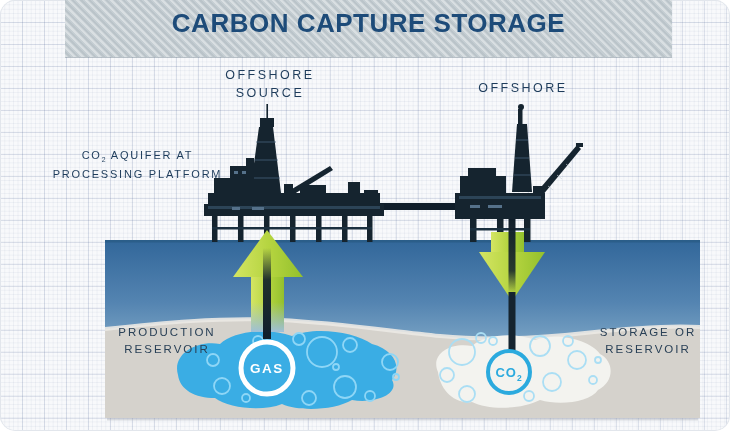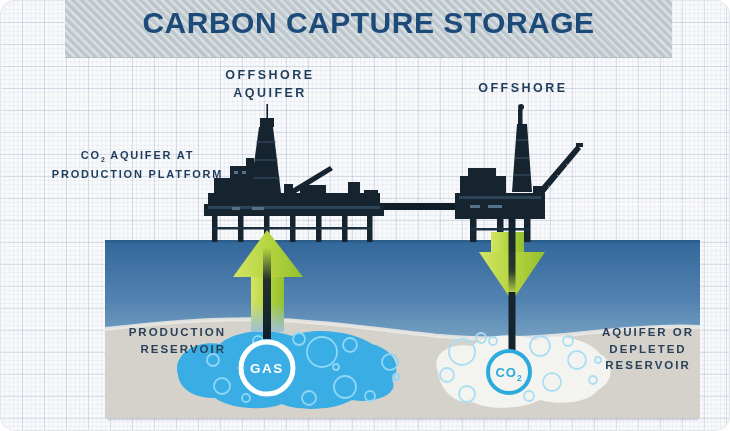--- a/index.html
+++ b/index.html
@@ -21,25 +21,25 @@
     background-color:#c5ced3;
     background-image:repeating-linear-gradient(45deg,
       rgba(255,255,255,0.35) 0 1.5px,
       rgba(90,105,115,0.10) 3px 4.5px,
       transparent 4.5px 6px);
     box-shadow:0 1px 0 rgba(120,135,145,0.45);
     display:flex;align-items:center;justify-content:center;
   }
   .banner h1{
     margin:4px 0 11px 0;
-    font-size:30px;font-weight:bold;letter-spacing:0.5px;
+    font-size:26px;font-weight:bold;letter-spacing:0.5px;
     color:#1d4b79;
   }
   .lbl{
-    position:absolute;text-align:center;color:#1e3c5b;font-weight:bold;
+    position:absolute;text-align:center;color:#1e3c5b;font-weight:normal;
     letter-spacing:2.5px;line-height:1.45;font-size:12.5px;
   }
   .lbl .ln{display:block;}
   .lbl sub{font-size:0.62em;letter-spacing:1px;}
   .lbl-capture{font-size:11px;letter-spacing:1.8px;line-height:1.6;}
   .lbl-reservoir{font-size:11.5px;letter-spacing:2px;color:#2a4157;}
   svg.scene{position:absolute;left:0;top:0;}
 </style>
 </head>
 <body>
@@ -228,36 +228,35 @@
       <text x="509" y="377" text-anchor="middle" fill="#2baade" font-family="Liberation Sans, sans-serif" font-size="13" font-weight="bold" letter-spacing="1"><tspan>CO</tspan><tspan dy="4" font-size="8.5">2</tspan></text>
     </g>
   </svg>
 
   <div class="banner">
     <h1>CARBON CAPTURE STORAGE</h1>
   </div>
 
   <div class="lbl" style="left:190px;top:66px;width:160px;">
     <span class="ln">OFFSHORE</span>
-    <span class="ln">AQUIFER</span>
+    <span class="ln">SOURCE</span>
   </div>
 
   <div class="lbl" style="left:443px;top:79px;width:160px;">
     <span class="ln">OFFSHORE</span>
   </div>
 
   <div class="lbl lbl-capture" style="left:35px;top:147px;width:205px;">
     <span class="ln"><span>CO</span><sub>2</sub><span> AQUIFER AT</span></span>
-    <span class="ln">PRODUCTION PLATFORM</span>
-  </div>
-
-  <div class="lbl lbl-reservoir" style="left:66px;top:324px;width:160px;text-align:right;">
+    <span class="ln">PROCESSING PLATFORM</span>
+  </div>
+
+  <div class="lbl lbl-reservoir" style="left:87px;top:324px;width:160px;">
     <span class="ln">PRODUCTION</span>
     <span class="ln">RESERVOIR</span>
   </div>
 
   <div class="lbl lbl-reservoir" style="left:583px;top:324px;width:130px;">
-    <span class="ln">AQUIFER OR</span>
-    <span class="ln">DEPLETED</span>
+    <span class="ln">STORAGE OR</span>
     <span class="ln">RESERVOIR</span>
   </div>
 
 </div>
 
 </body></html>

